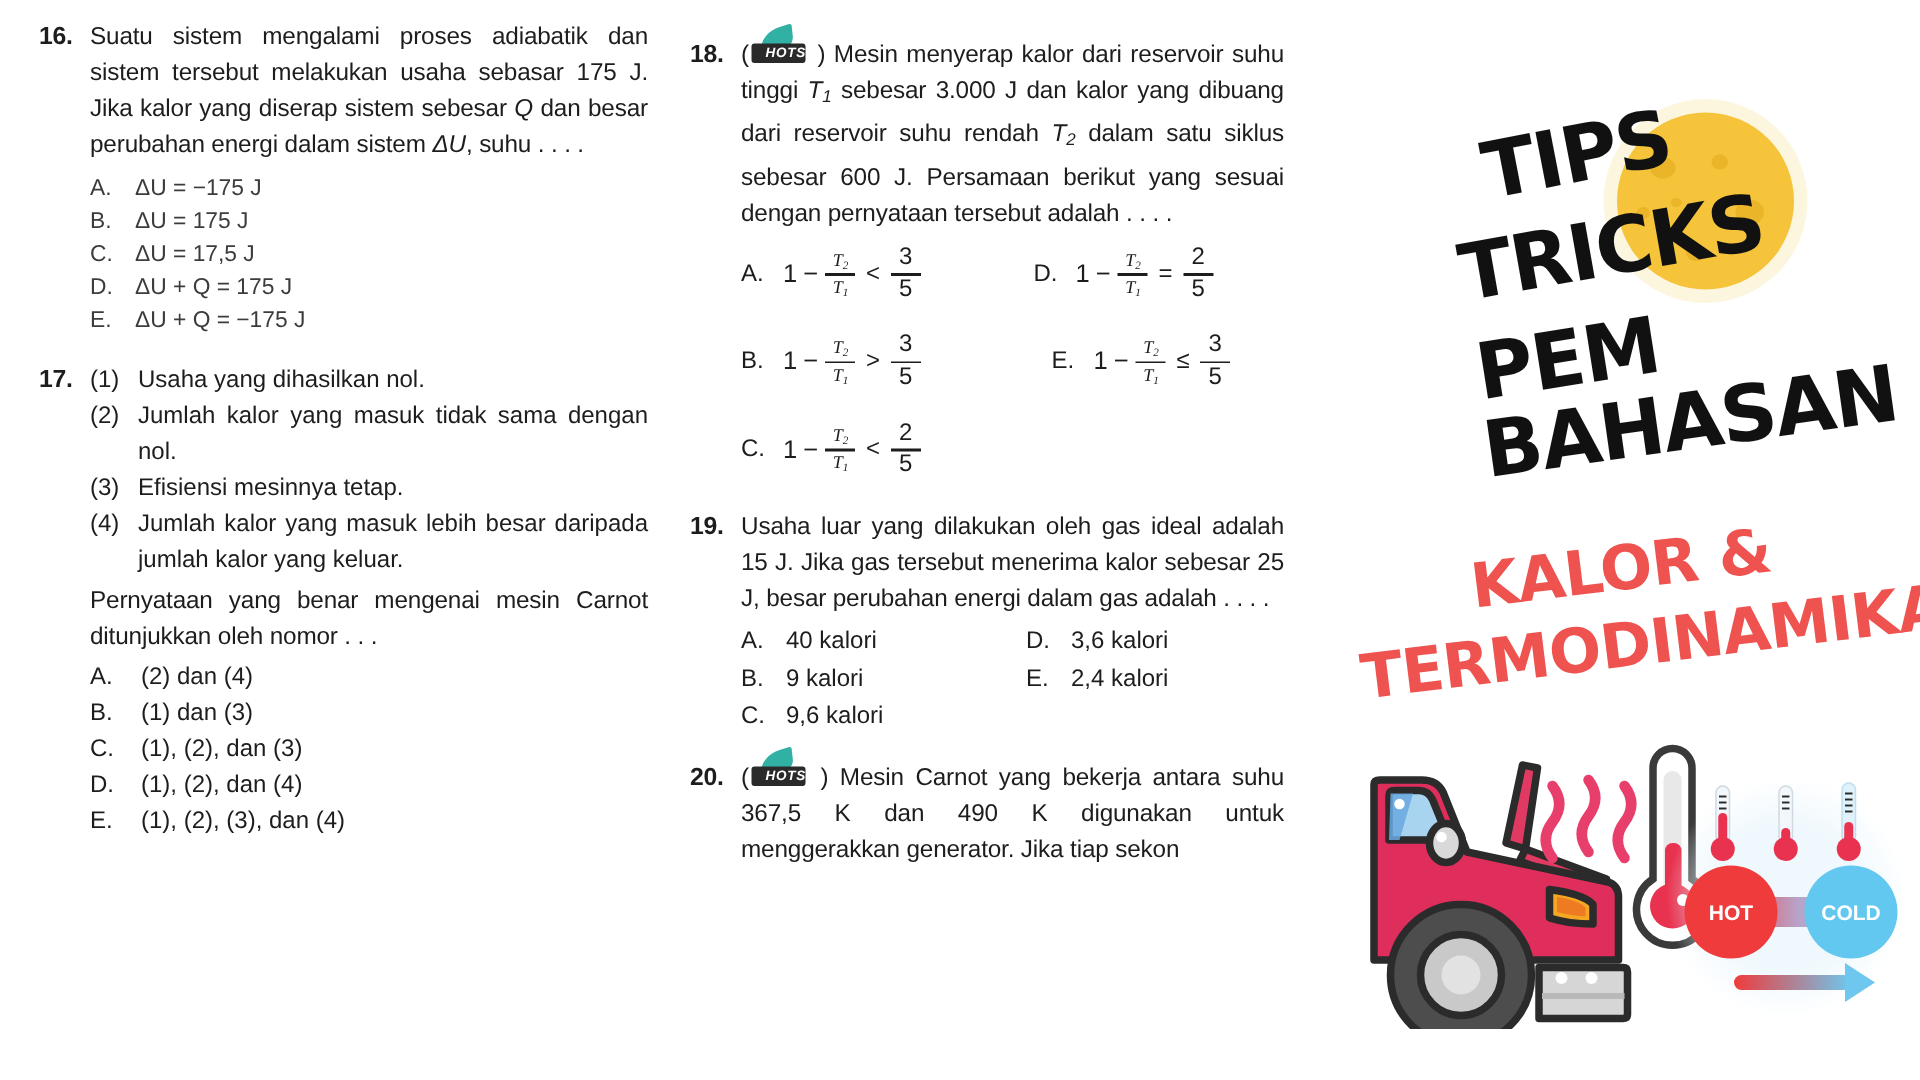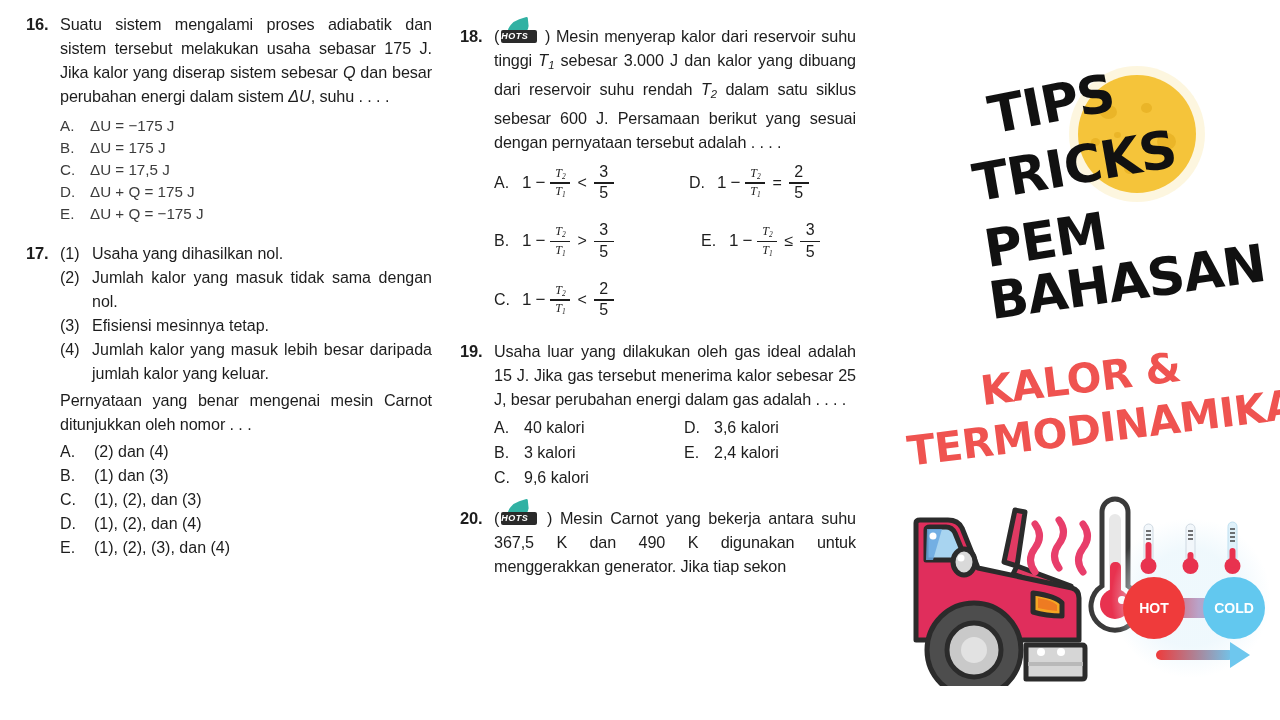--- a/index.html
+++ b/index.html
@@ -128,21 +128,21 @@
     position: absolute;
     left: 2px; top: 2px;
     width: 36px; height: 13px;
     background: #2a2a2a;
     border-radius: 2px;
     color: #ffffff;
     font-size: 9px;
     font-weight: bold;
     font-style: italic;
     letter-spacing: 0.5px;
-    text-align: left;
+    text-align: right;
     line-height: 13px;
   }
   .hots .swoosh {
     position: absolute;
     left: 8px; top: -8px;
     width: 22px; height: 16px;
     background: #1faa9b;
     border-radius: 60% 10% 45% 20%;
     transform: rotate(-18deg) skewX(-12deg);
     opacity: 0.92;
@@ -473,21 +473,21 @@
         <div class="q-body">
           <div class="q-text">Usaha luar yang dilakukan oleh gas ideal adalah 15 J. Jika gas tersebut menerima kalor sebesar 25 J, besar perubahan energi dalam gas adalah . . . .</div>
           <div class="opts-2col">
             <div class="colA">
               <div class="opt-row">
                 <div class="opt-let">A.</div>
                 <div class="opt-val">40 kalori</div>
               </div>
               <div class="opt-row">
                 <div class="opt-let">B.</div>
-                <div class="opt-val">3 kalori</div>
+                <div class="opt-val">9 kalori</div>
               </div>
               <div class="opt-row">
                 <div class="opt-let">C.</div>
                 <div class="opt-val">9,6 kalori</div>
               </div>
             </div>
             <div class="colB">
               <div class="opt-row">
                 <div class="opt-let">D.</div>
                 <div class="opt-val">3,6 kalori</div>

